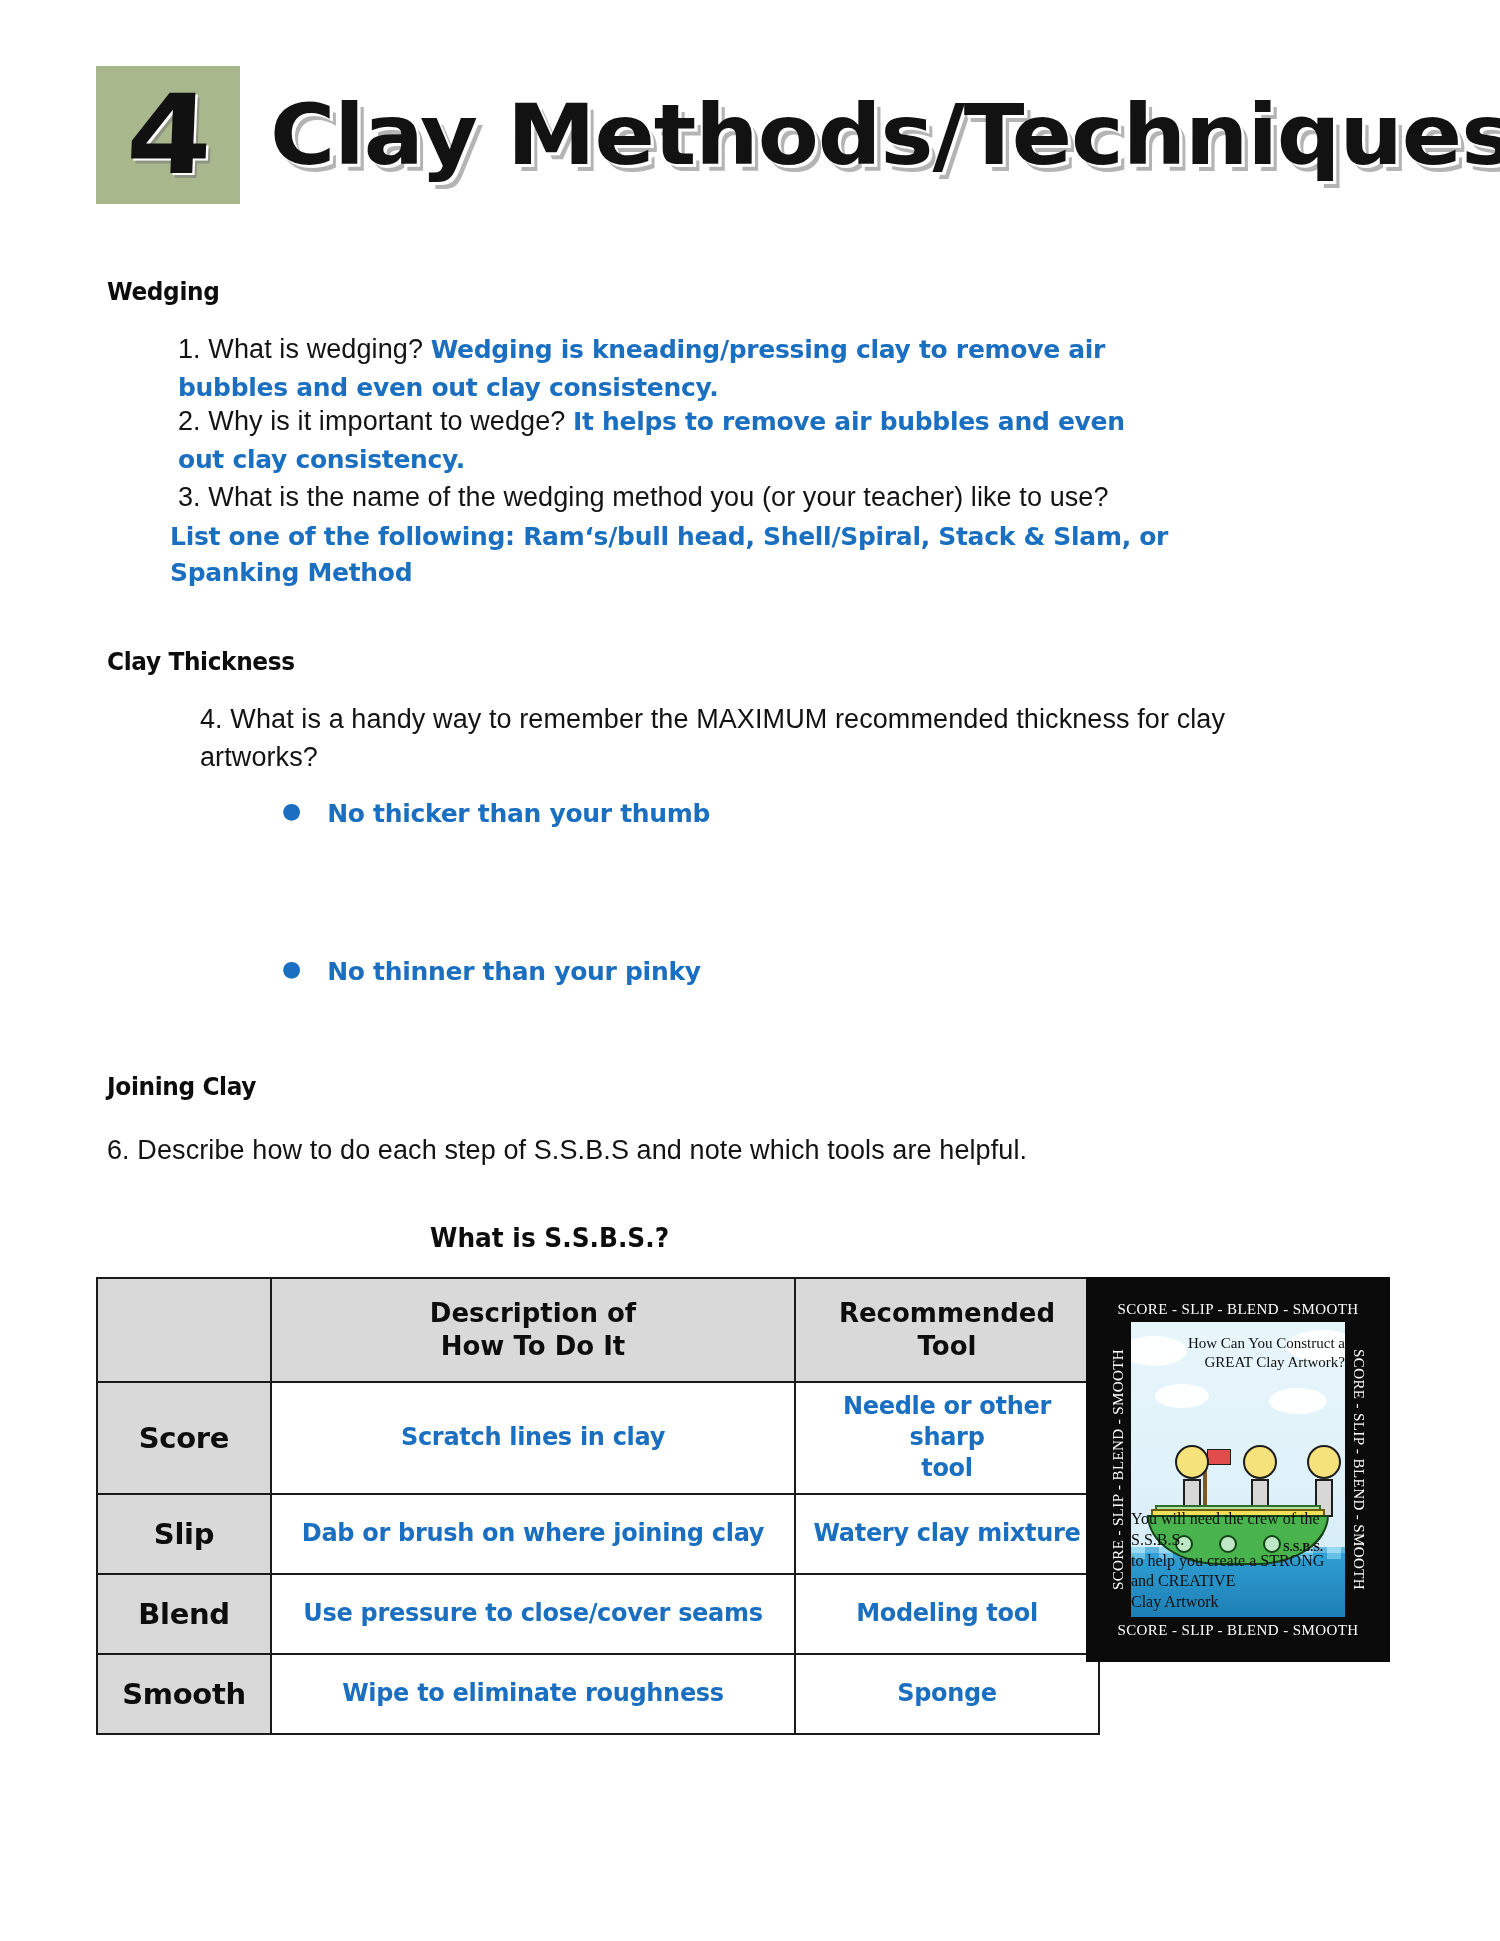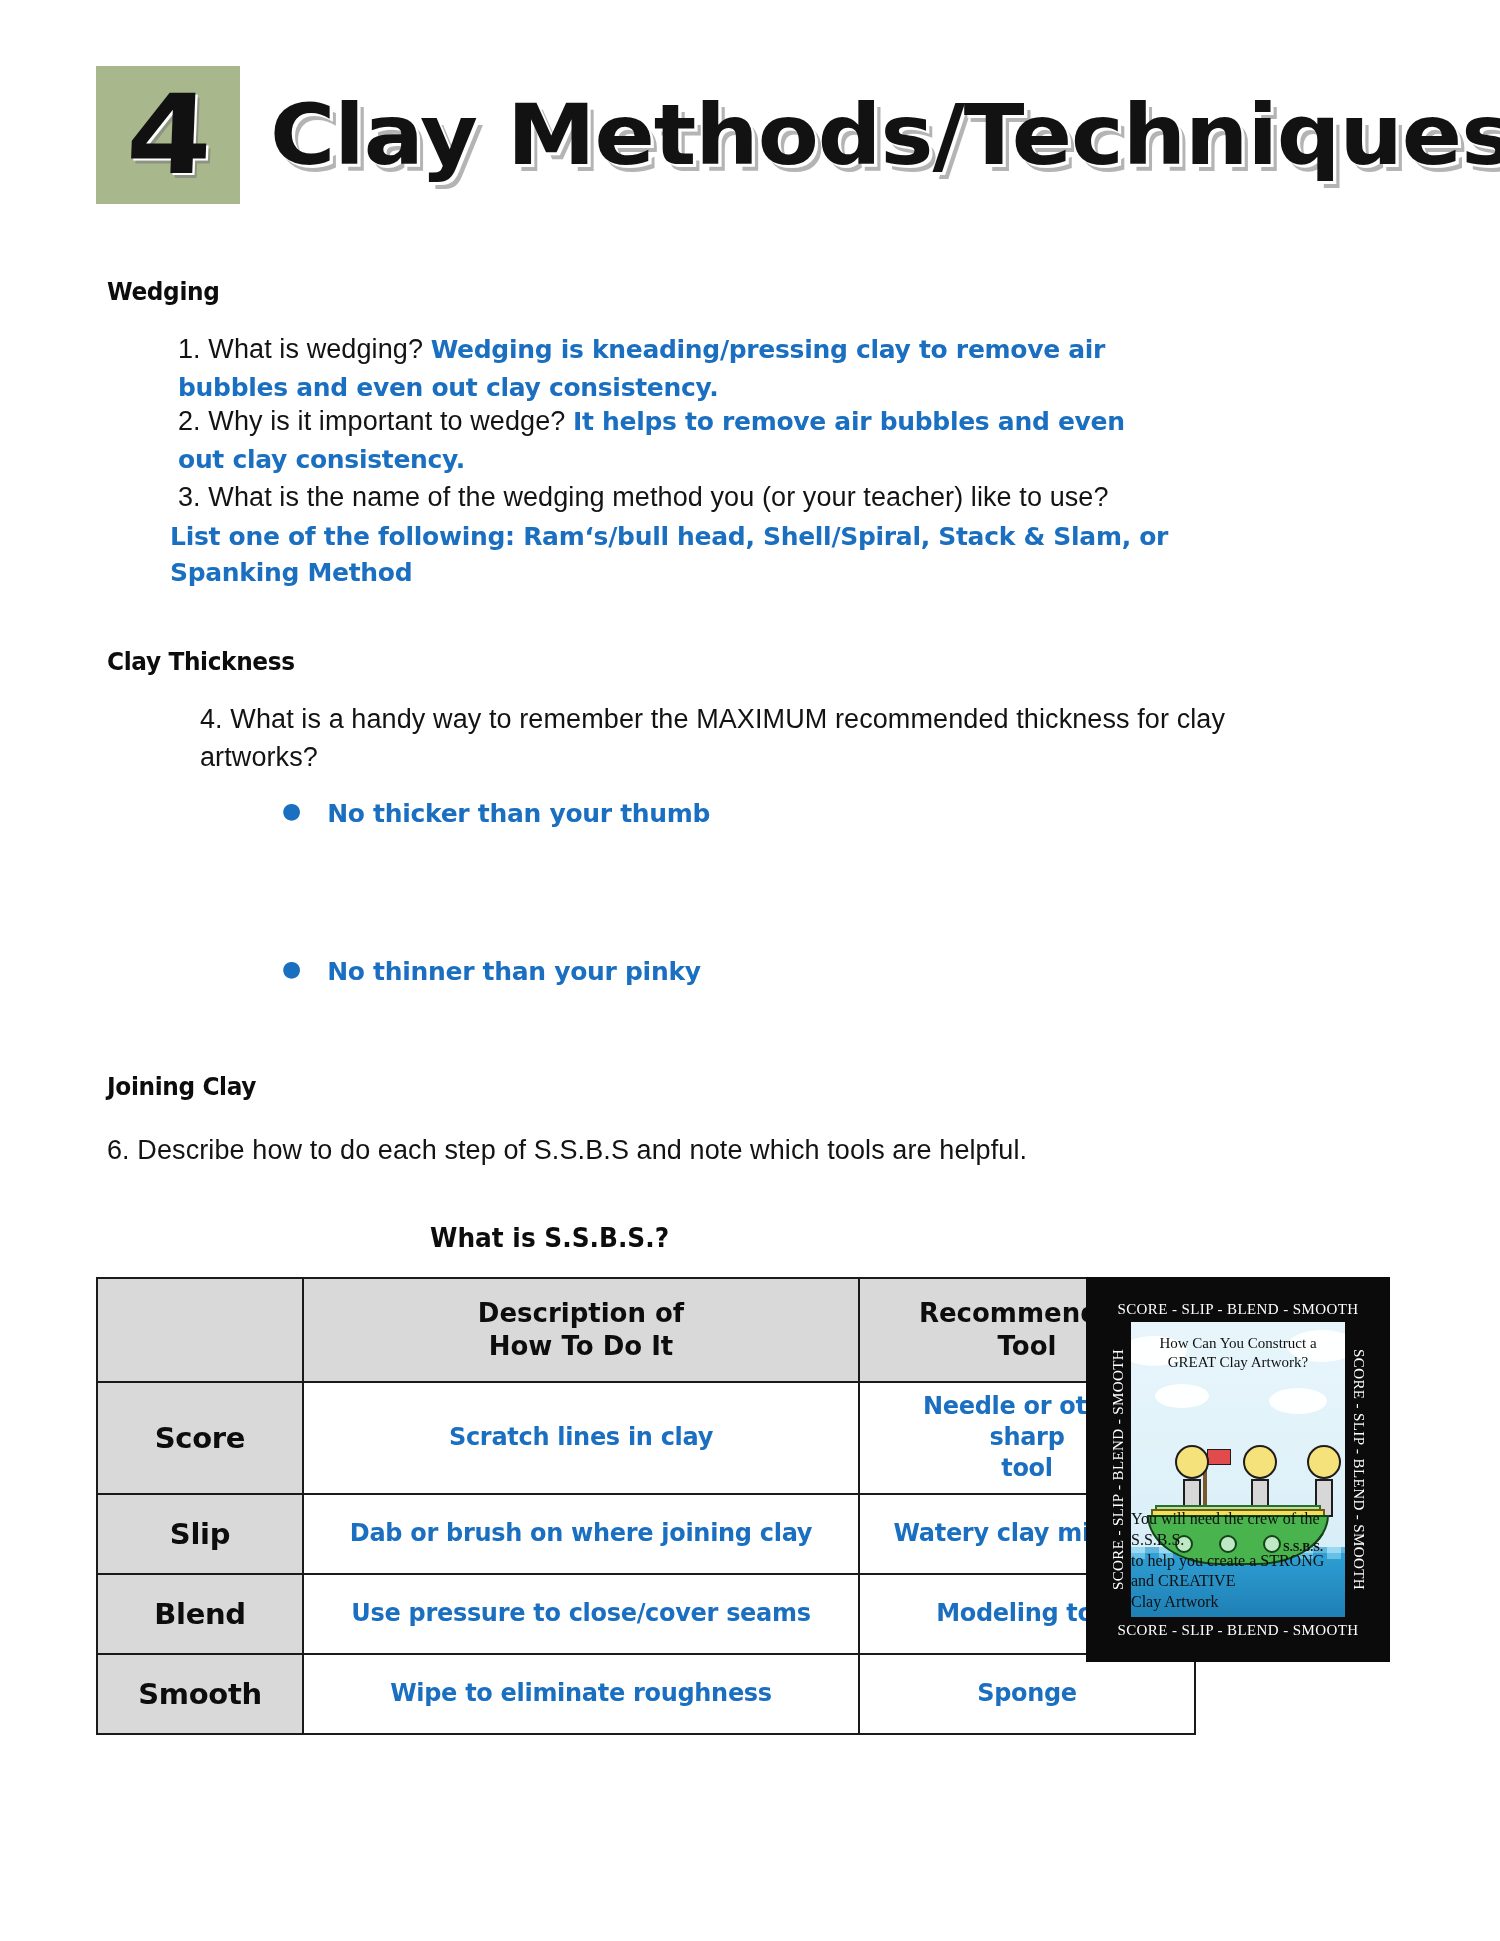--- a/index.html
+++ b/index.html
@@ -111,21 +111,21 @@
   .ssbs-table{
     position:absolute;left:96px;top:1277px;
     border-collapse:collapse;
     width:960px;
     table-layout:fixed;
   }
   .ssbs-table td{
     border:2px solid #1a1a1a;
     text-align:center;
     vertical-align:middle;
-    padding:8px 22px;
+    padding:8px 6px;
   }
   .ssbs-table .hdr{
     background:#d9d9d9;
     font-family:"DejaVu Sans",sans-serif;
     font-weight:bold;
     font-size:26px;
     color:#0d0d0d;
     line-height:1.28;
     height:86px;
     transform:none;
@@ -186,21 +186,21 @@
   }
   .poster .pside.left span{writing-mode:vertical-rl;transform:rotate(180deg);}
   .poster .pside.right span{writing-mode:vertical-rl;}
   .poster .pstage{
     flex:1;position:relative;overflow:hidden;
     background:linear-gradient(#e8f6fb 0%, #dff1f9 55%, #cfeaf6 100%);
   }
   .cloud{position:absolute;background:#ffffff;border-radius:50%;opacity:.95;}
   .ptitle{
     position:absolute;left:0;right:0;top:12px;
-    text-align:center;
+    text-align:right;
     font-family:"Liberation Serif",serif;
     font-size:15px;line-height:1.25;
     color:#101010;
     z-index:5;
   }
   .sea{
     position:absolute;left:0;right:0;bottom:0;height:64px;
     background:linear-gradient(#2f9fd4,#1e7fb4);
   }
   .sea:before{

